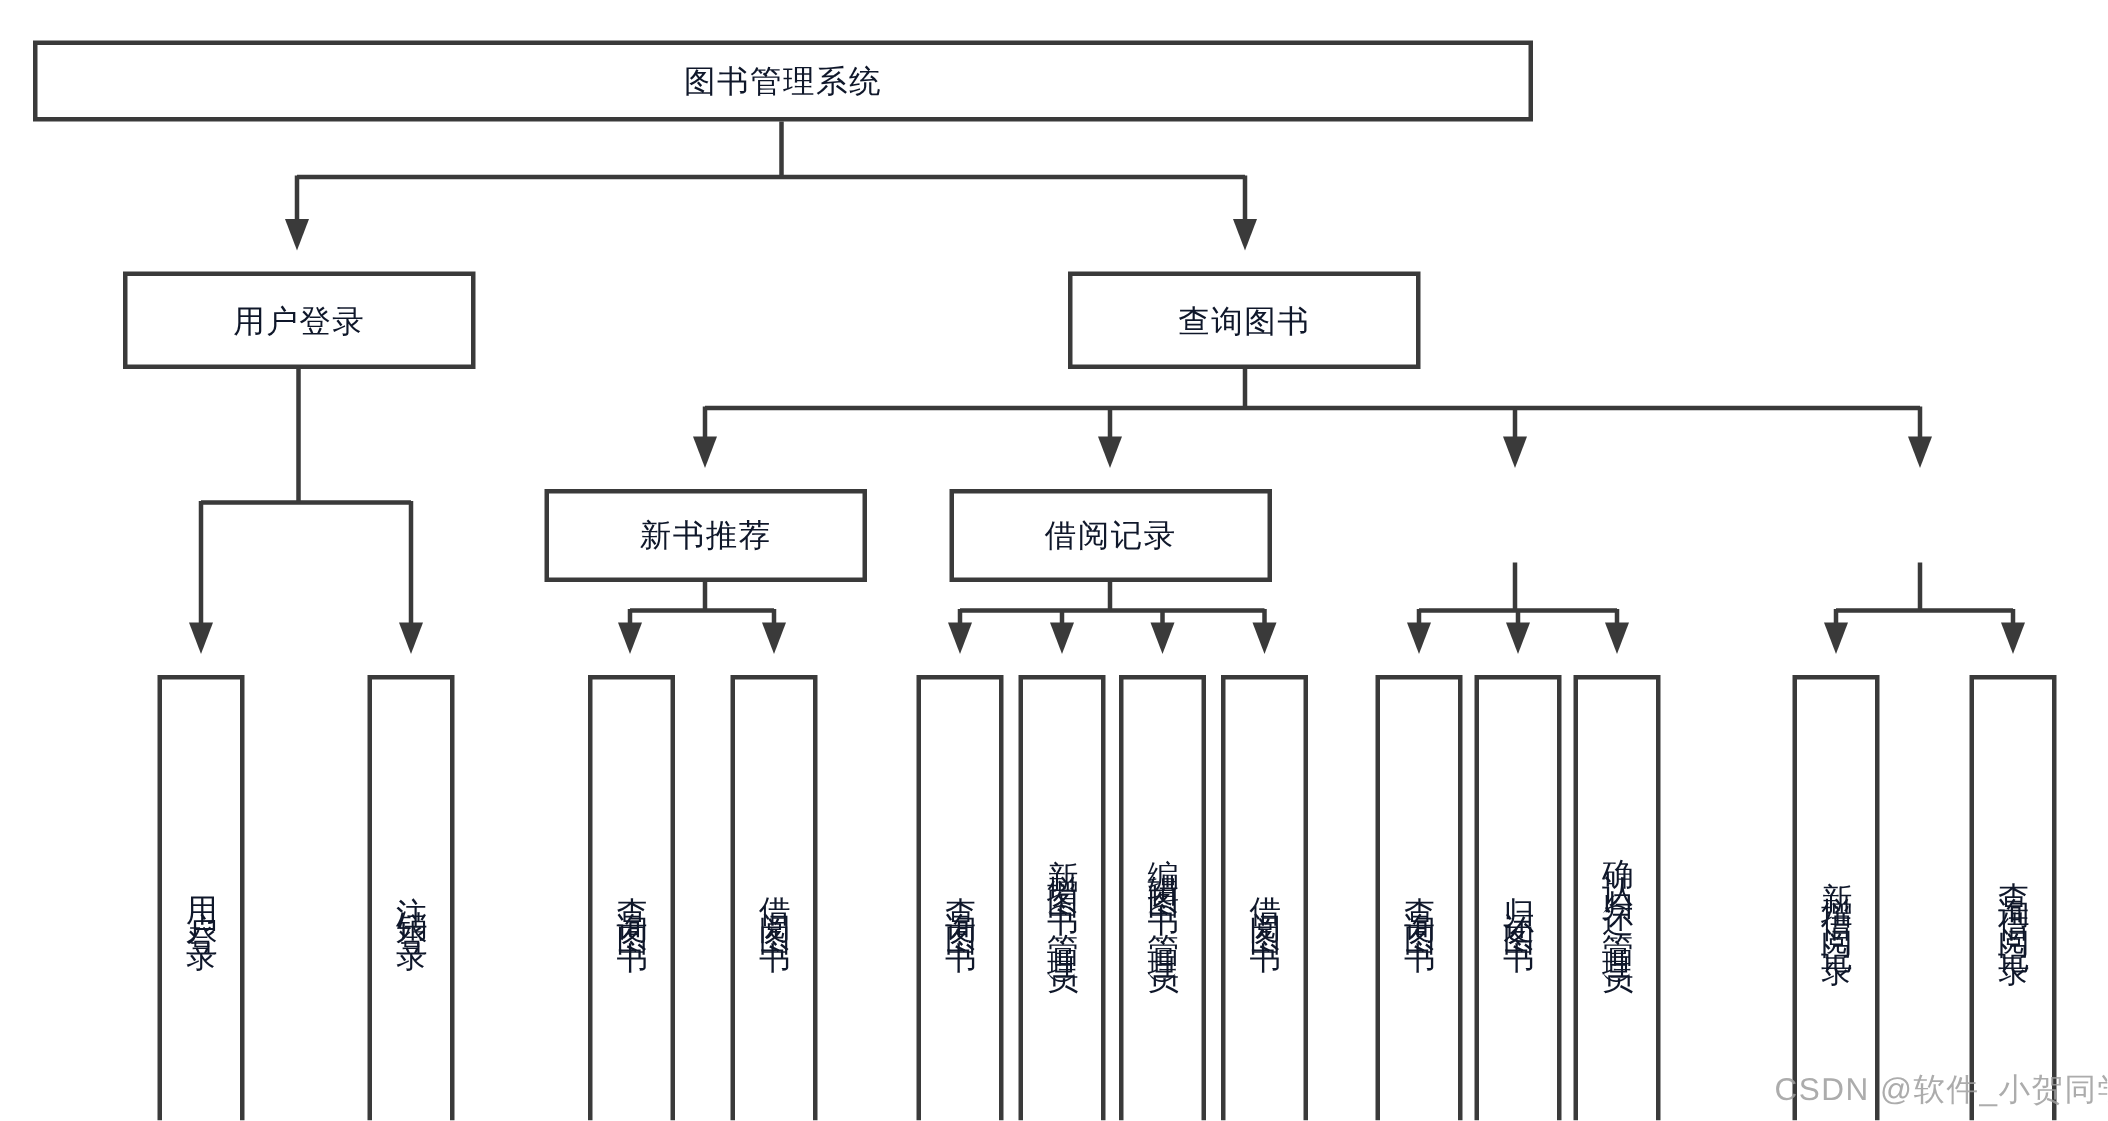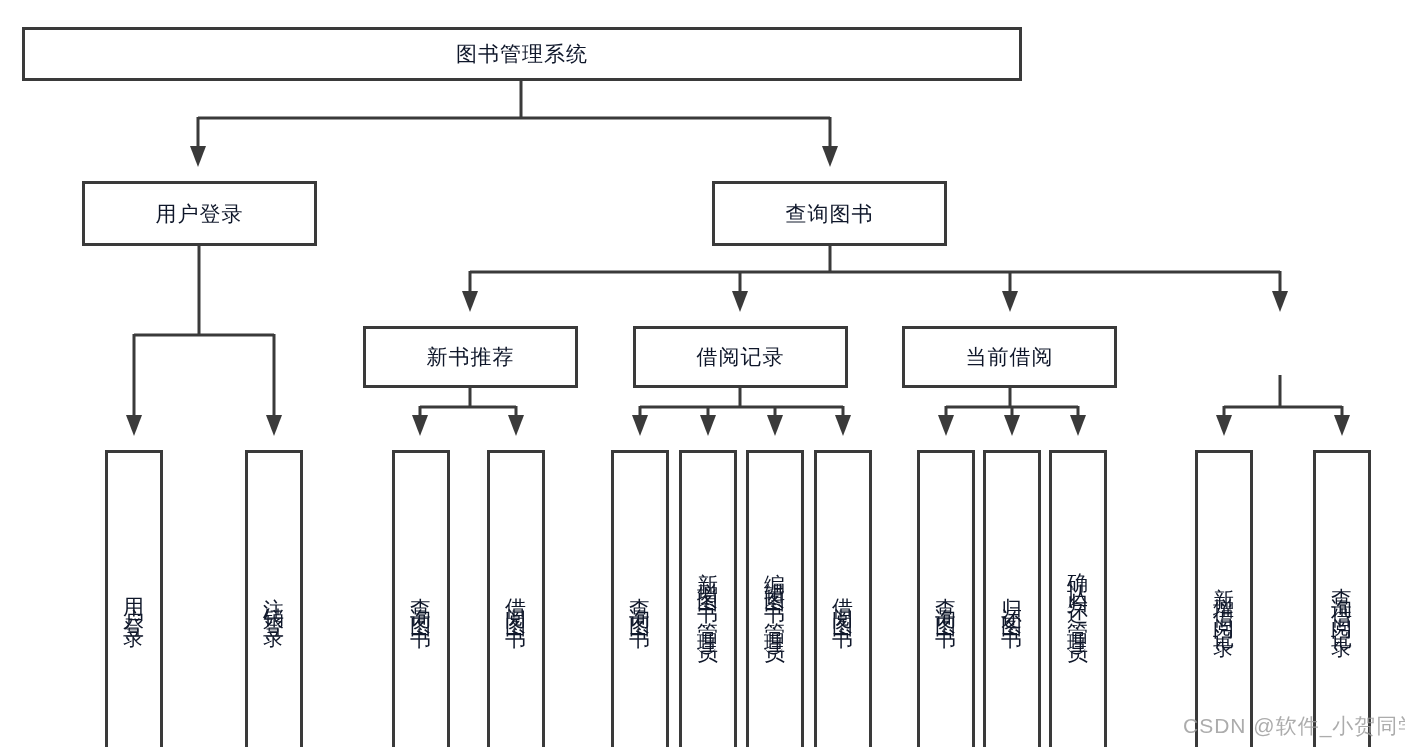--- a/index.html
+++ b/index.html
@@ -108,21 +108,20 @@
     </g>
   </svg>
 
   <div class="node root">图书管理系统</div>
 
   <div class="node lvl2" style="left:82px">用户登录</div>
   <div class="node lvl2" style="left:712px">查询图书</div>
 
   <div class="node lvl3" style="left:363px">新书推荐</div>
   <div class="node lvl3" style="left:633px">借阅记录</div>
-  <div class="node lvl3" style="left:902px">当前借阅</div>
 
   <div class="node vnode" style="left:105px">
     <span class="vtext">用户登录</span>
   </div>
   <div class="node vnode" style="left:245px">
     <span class="vtext">注销登录</span>
   </div>
 
   <div class="node vnode" style="left:392px">
     <span class="vtext">查询图书</span>

